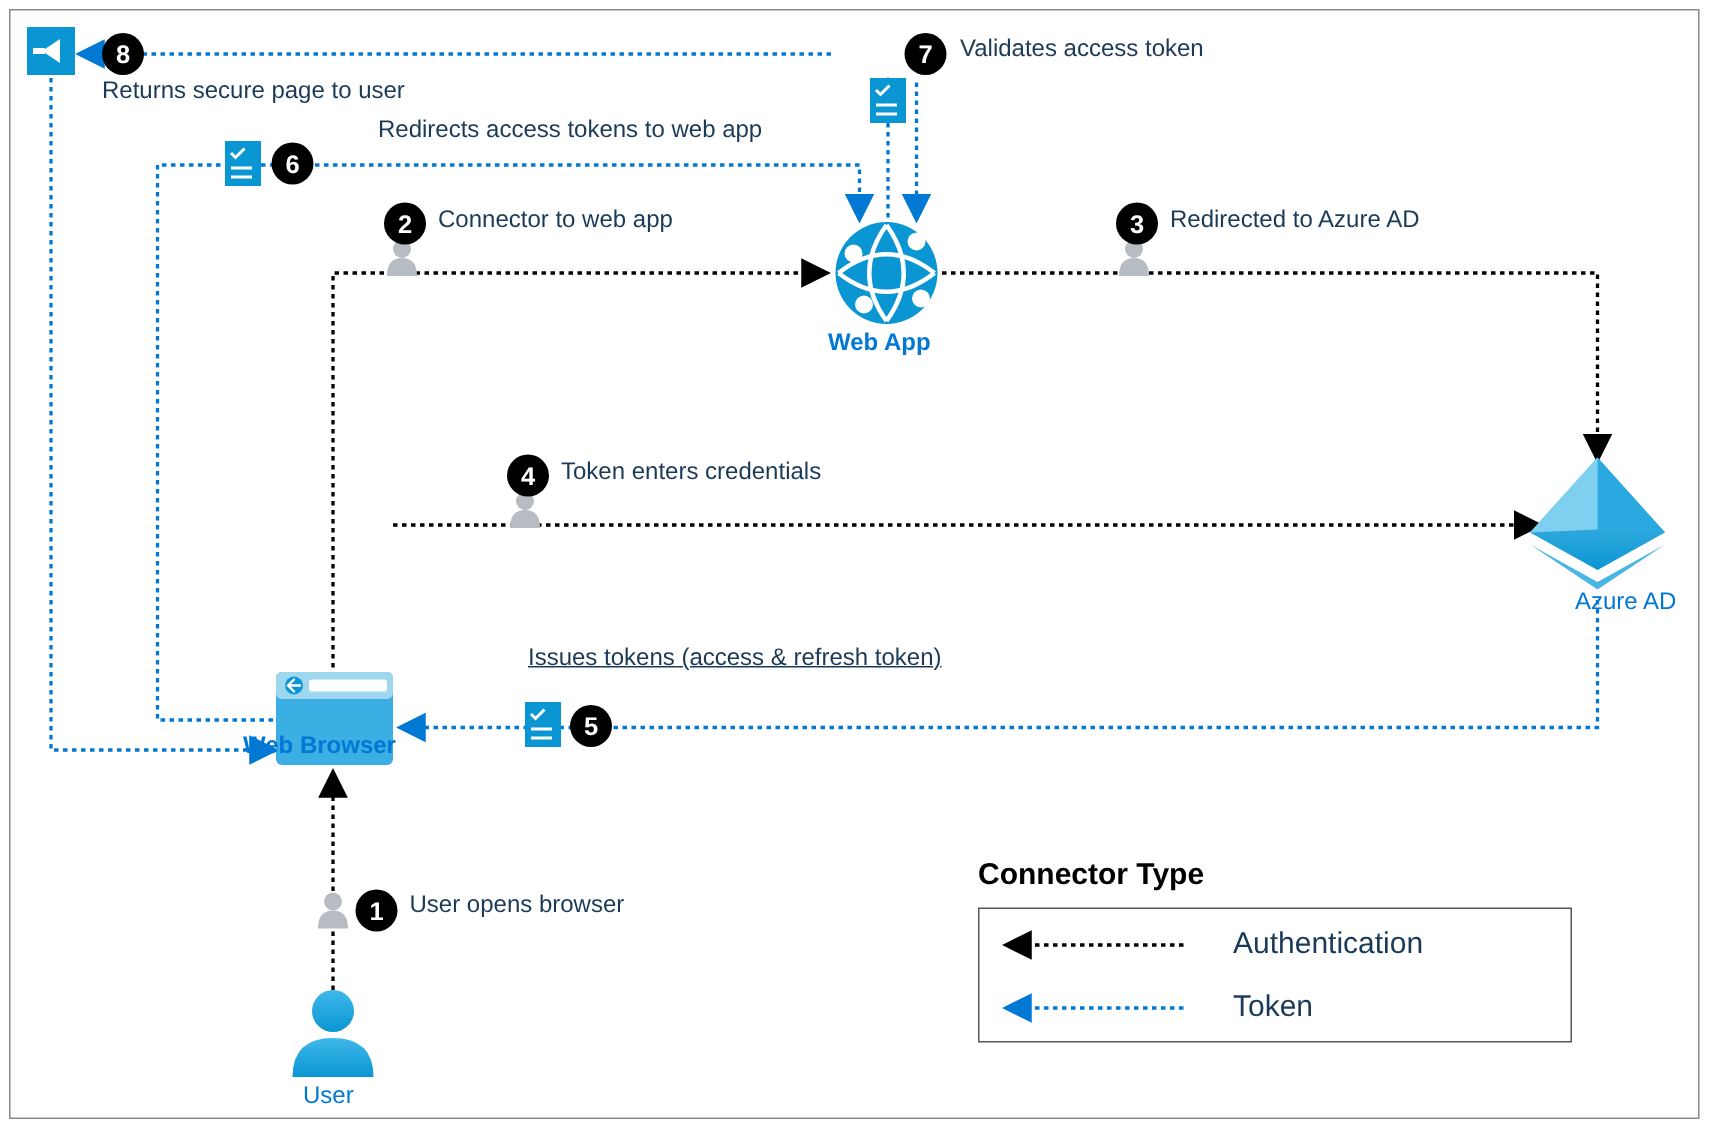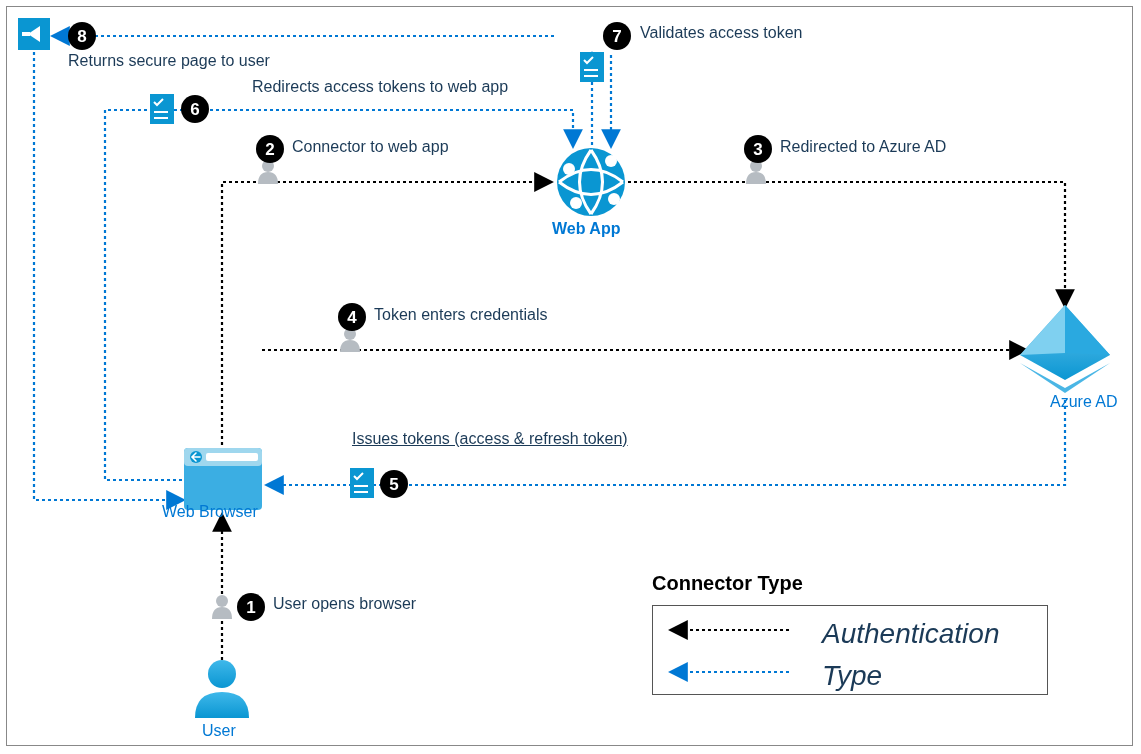--- a/index.html
+++ b/index.html
@@ -68,24 +68,23 @@
     font-size: 20px;
     font-weight: 600;
     color: #000000;
   }
   .legend-row {
     position: absolute;
     display: flex;
     align-items: center;
   }
   .legend-text {
-    font-size: 28px;
+    font-size: 20px;
     color: #1b3a57;
     margin-left: 16px;
-    font-style: italic;
   }
 </style>
 </head>
 <body>
 
 <div class="frame"></div>
 
 <svg class="canvas" viewBox="0 0 1141 754">
   <defs>
     <marker id="arrow-black" viewBox="0 0 10 10" refX="8" refY="5" markerWidth="9" markerHeight="9" orient="auto-start-reverse">
@@ -204,24 +203,24 @@
 <div class="label" style="left:273px; top:595px;">User opens browser</div>
 <div class="label" style="left:292px; top:138px;">Connector to web app</div>
 <div class="label" style="left:780px; top:138px;">Redirected to Azure AD</div>
 <div class="label" style="left:374px; top:306px;">Token enters credentials</div>
 <div class="label" style="left:352px; top:430px;text-decoration:underline;">Issues tokens (access &amp; refresh token)</div>
 <div class="label" style="left:216px; top:78px;margin-left:36px;">Redirects access tokens to web app</div>
 <div class="label" style="left:640px; top:24px;">Validates access token</div>
 <div class="label" style="left:68px;  top:52px;">Returns secure page to user</div>
 
 <div class="label blue" style="left:202px; top:722px;text-align:center;">User</div>
-<div class="label blue" style="left:162px; top:503px;">Web Browser</div>
+<div class="label blue" style="left:162px; top:489px;font-weight:bold;">Web Browser</div>
 <div class="label blue" style="left:552px; top:220px;font-weight:bold;">Web App</div>
 <div class="label blue" style="left:1022px; top:393px;margin-left:28px;">Azure AD</div>
 
 <div class="legend-title">Connector Type</div>
 <div class="legend"></div>
 <div class="legend-row" style="left:806px; top:618px;">
   <span class="legend-text">Authentication</span>
 </div>
 <div class="legend-row" style="left:806px; top:660px;">
-  <span class="legend-text">Type</span>
+  <span class="legend-text">Token</span>
 </div>
 
 </body></html>

